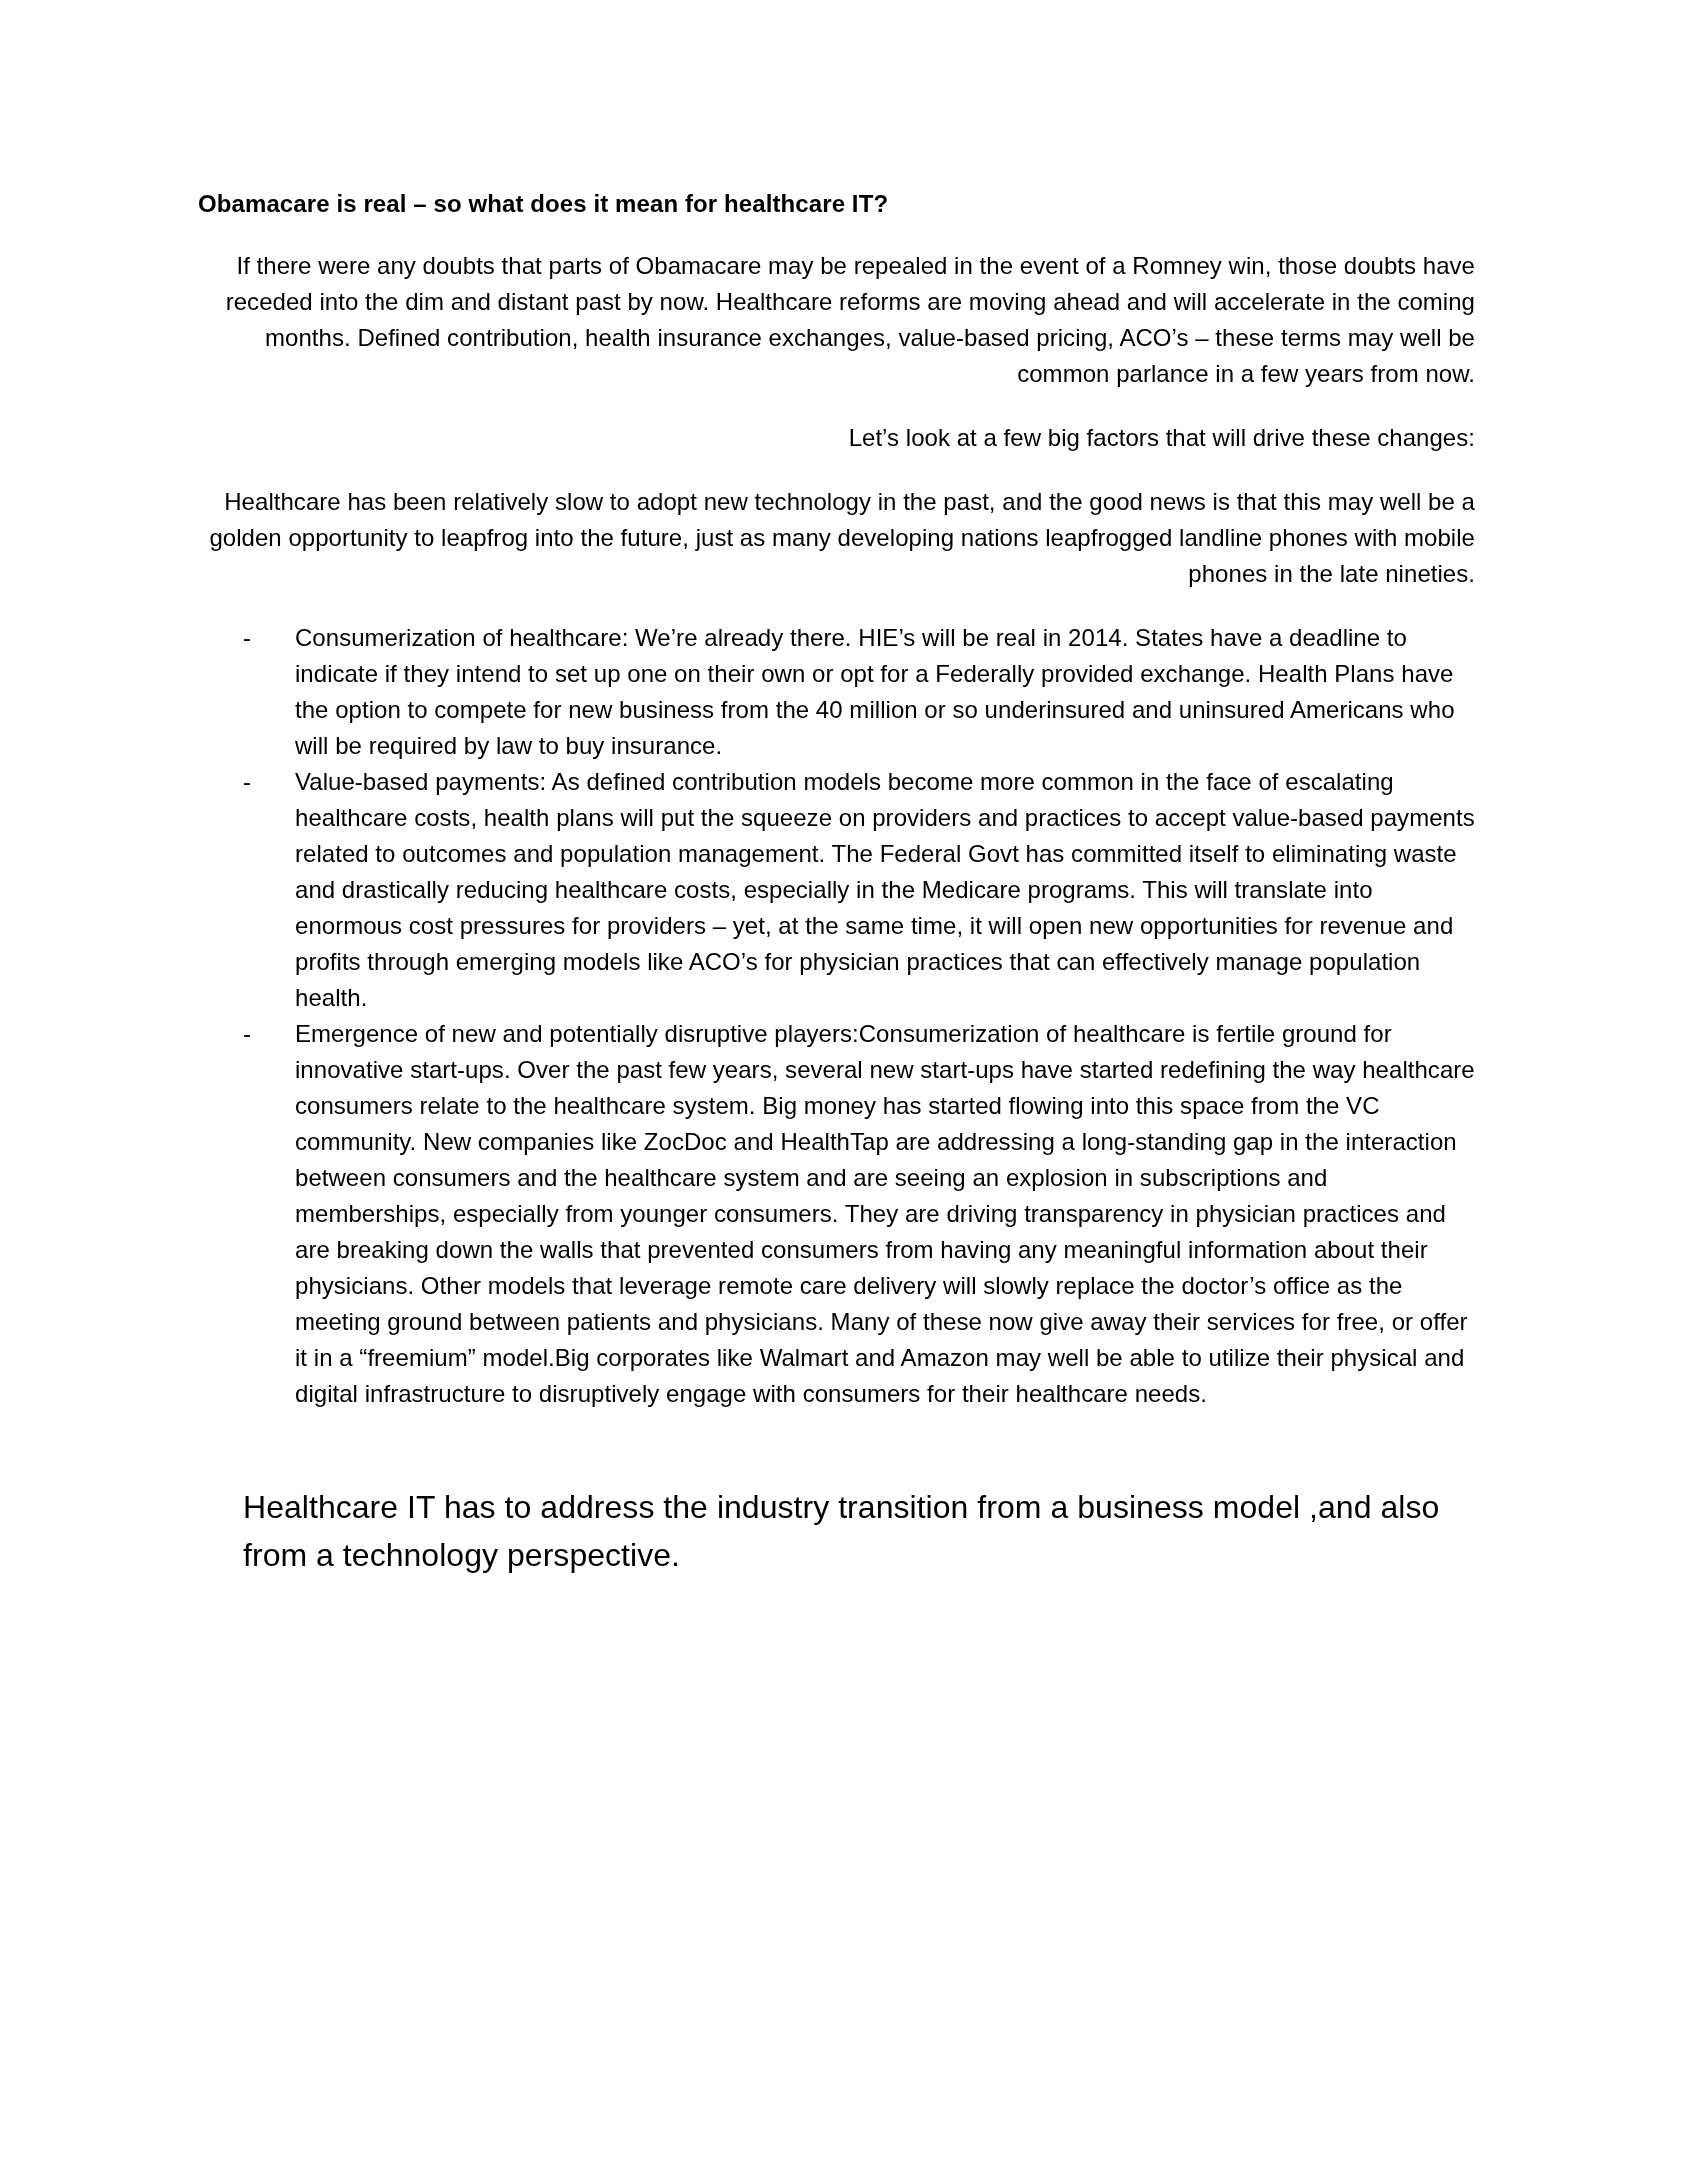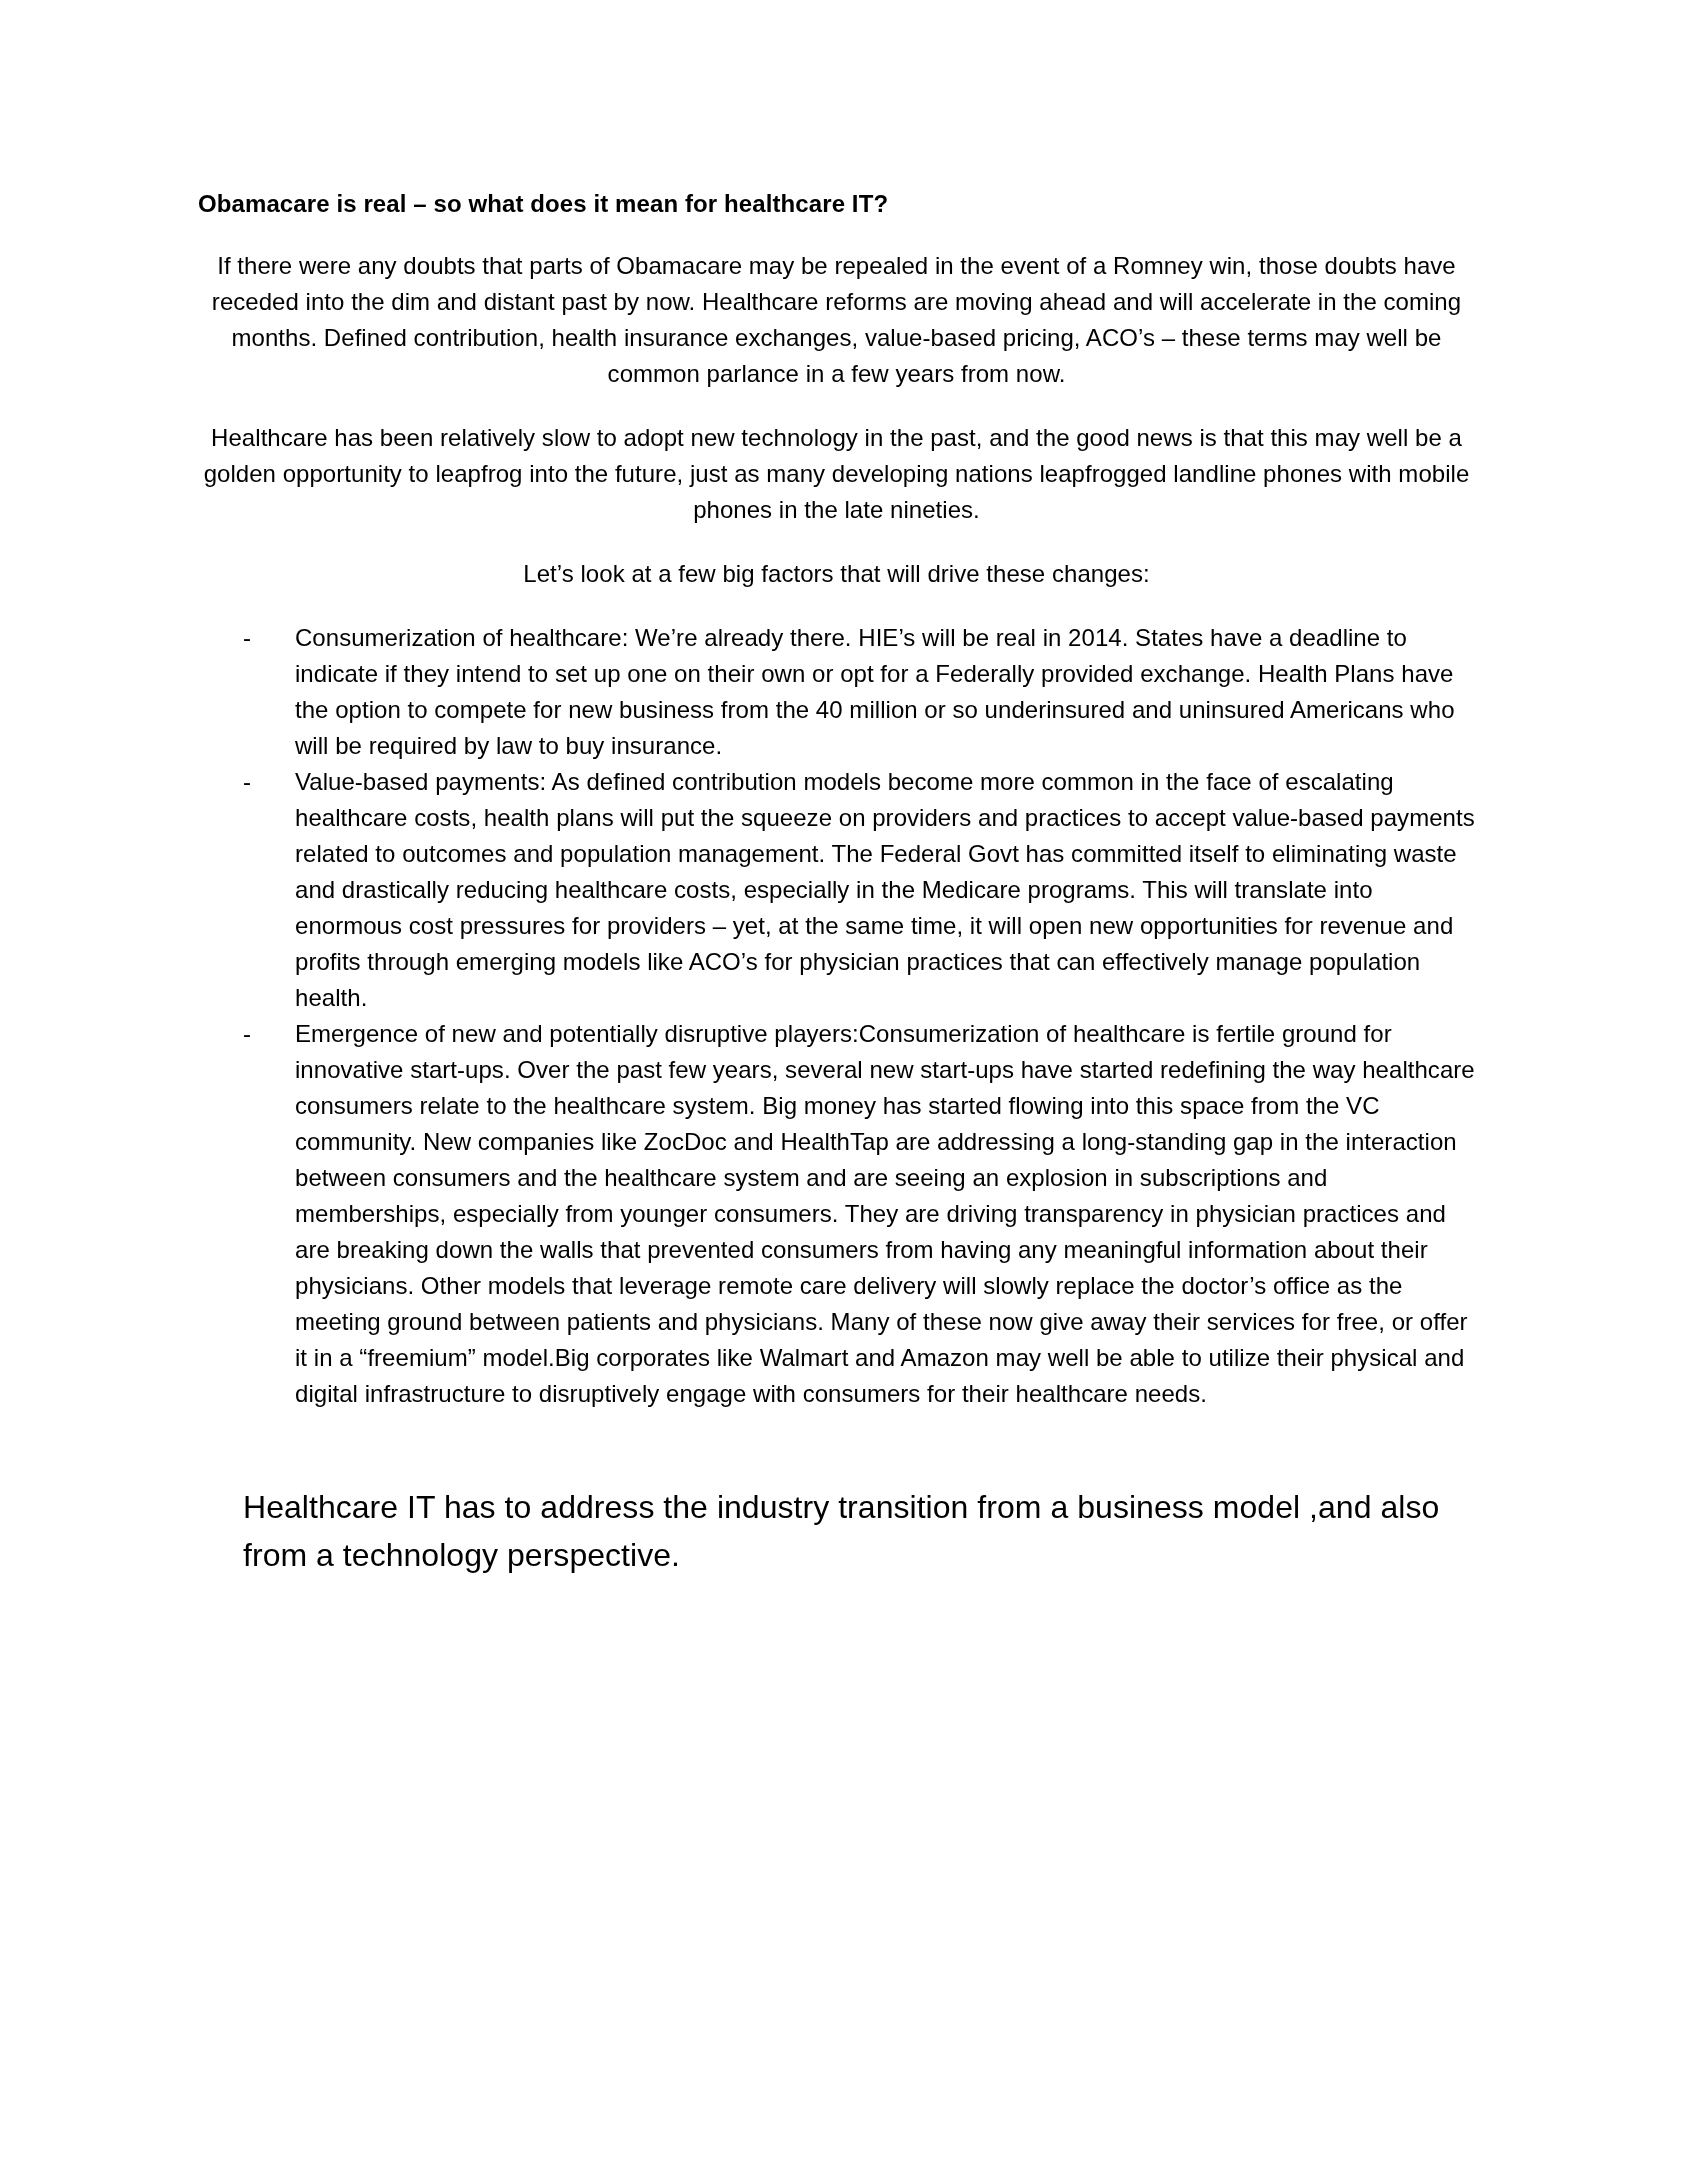--- a/index.html
+++ b/index.html
@@ -38,21 +38,21 @@
     line-height: 1.32;
     letter-spacing: 0.1px;
     margin: 0 0 28px 0;
     white-space: nowrap;
   }
 
   .para {
     font-size: 24px;
     line-height: 1.50;
     margin: 0 0 28px 0;
-    text-align: center;
+    text-align: right;
     letter-spacing: 0.04px;
   }
 
   .bullet-list {
     margin: 0;
     padding: 0;
     list-style: none;
   }
 
   .bullet-item {
@@ -92,23 +92,23 @@
 </head>
 <body>
 
 <div class="page">
   <div class="content">
 
     <h1 class="doc-title">Obamacare is real – so what does it mean for healthcare IT?</h1>
 
     <p class="para">If there were any doubts that parts of Obamacare may be repealed in the event of a Romney win, those doubts have receded into the dim and distant past by now. Healthcare reforms are moving ahead and will accelerate in the coming months. Defined contribution, health insurance exchanges, value-based pricing, ACO’s – these terms may well be common parlance in a few years from now.</p>
 
+    <p class="para">Let’s look at a few big factors that will drive these changes:</p>
+
     <p class="para">Healthcare has been relatively slow to adopt new technology in the past, and the good news is that this may well be a golden opportunity to leapfrog into the future, just as many developing nations leapfrogged landline phones with mobile phones in the late nineties.</p>
-
-    <p class="para">Let’s look at a few big factors that will drive these changes:</p>
 
     <ul class="bullet-list">
       <li class="bullet-item">
         <span class="bullet-marker">-</span><span class="lead">Consumerization of healthcare:</span><span> We’re already there. HIE’s will be real in 2014. States have a deadline to indicate if they intend to set up one on their own or opt for a Federally provided exchange. Health Plans have the option to compete for new business from the 40 million or so underinsured and uninsured Americans who will be required by law to buy insurance.</span>
       </li>
       <li class="bullet-item">
         <span class="bullet-marker">-</span><span class="lead">Value-based payments:</span><span> As defined contribution models become more common in the face of escalating healthcare costs, health plans will put the squeeze on providers and practices to accept value-based payments related to outcomes and population management. The Federal Govt has committed itself to eliminating waste and drastically reducing healthcare costs, especially in the Medicare programs. This will translate into enormous cost pressures for providers – yet, at the same time, it will open new opportunities for revenue and profits through emerging models like ACO’s for physician practices that can effectively manage population health.</span>
       </li>
       <li class="bullet-item">
         <span class="bullet-marker">-</span><span class="lead">Emergence of new and potentially disruptive players:</span><span>Consumerization of healthcare is fertile ground for innovative start-ups. Over the past few years, several new start-ups have started redefining the way healthcare consumers relate to the healthcare system.  Big money has started flowing into this space from the VC community. New companies like ZocDoc and HealthTap are addressing a long-standing gap in the interaction between consumers and the healthcare system and are seeing an explosion in subscriptions and memberships, especially from younger consumers. They are driving transparency in physician practices and are breaking down the walls that prevented consumers from having any meaningful information about their physicians. Other models that leverage remote care delivery will slowly replace the doctor’s office as the meeting ground between patients and physicians. Many of these now give away their services for free, or offer it in a “freemium” model.Big corporates like Walmart and Amazon may well be able to utilize their physical and digital infrastructure to disruptively engage with consumers for their healthcare needs.</span>

